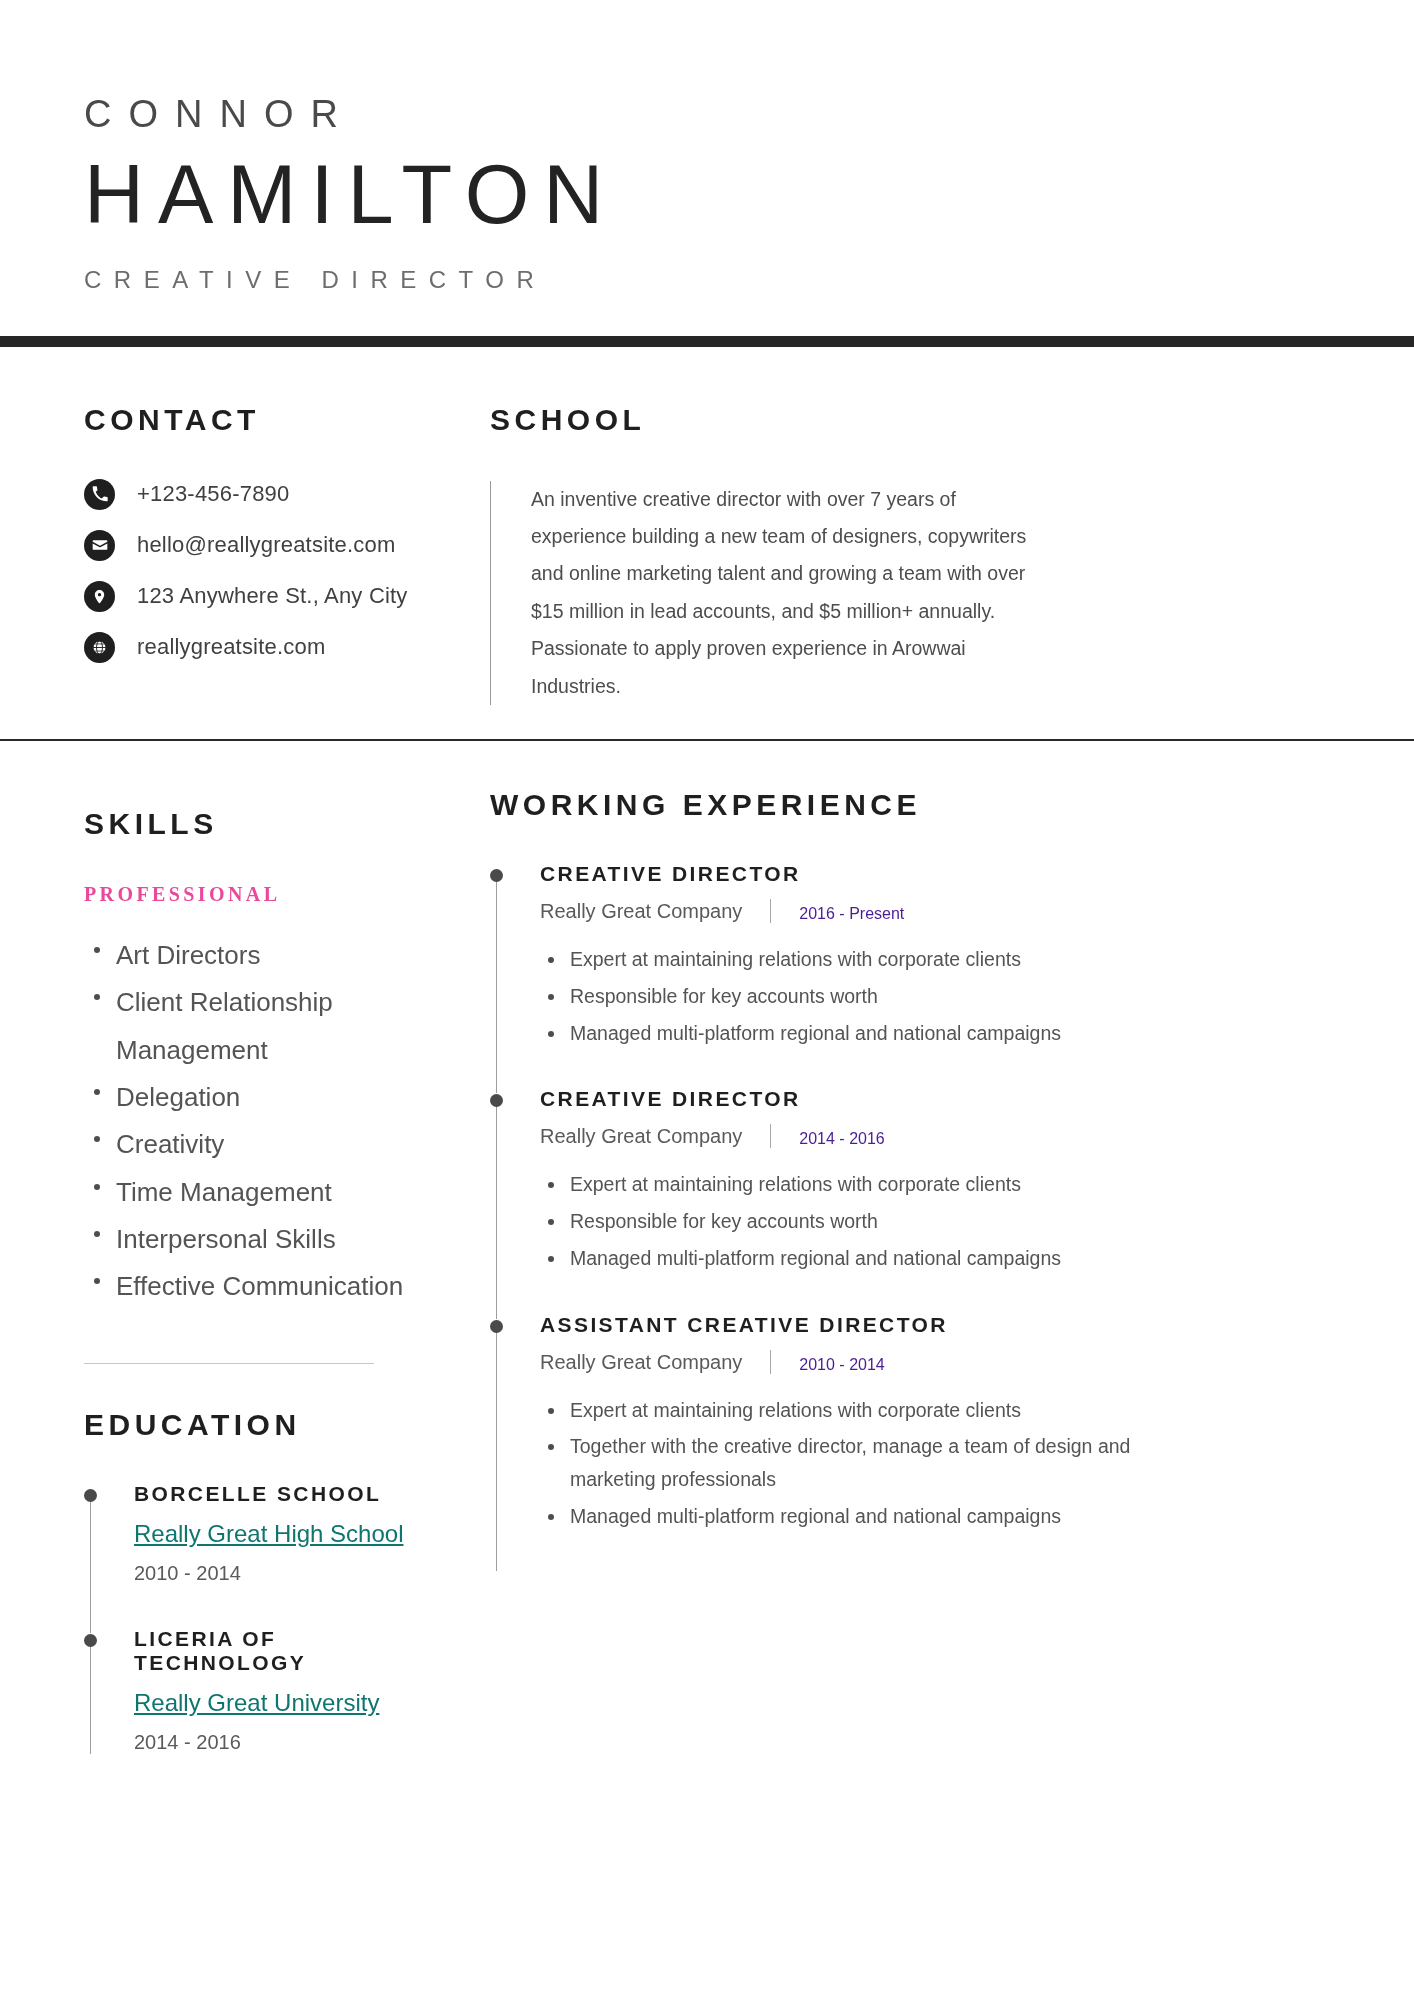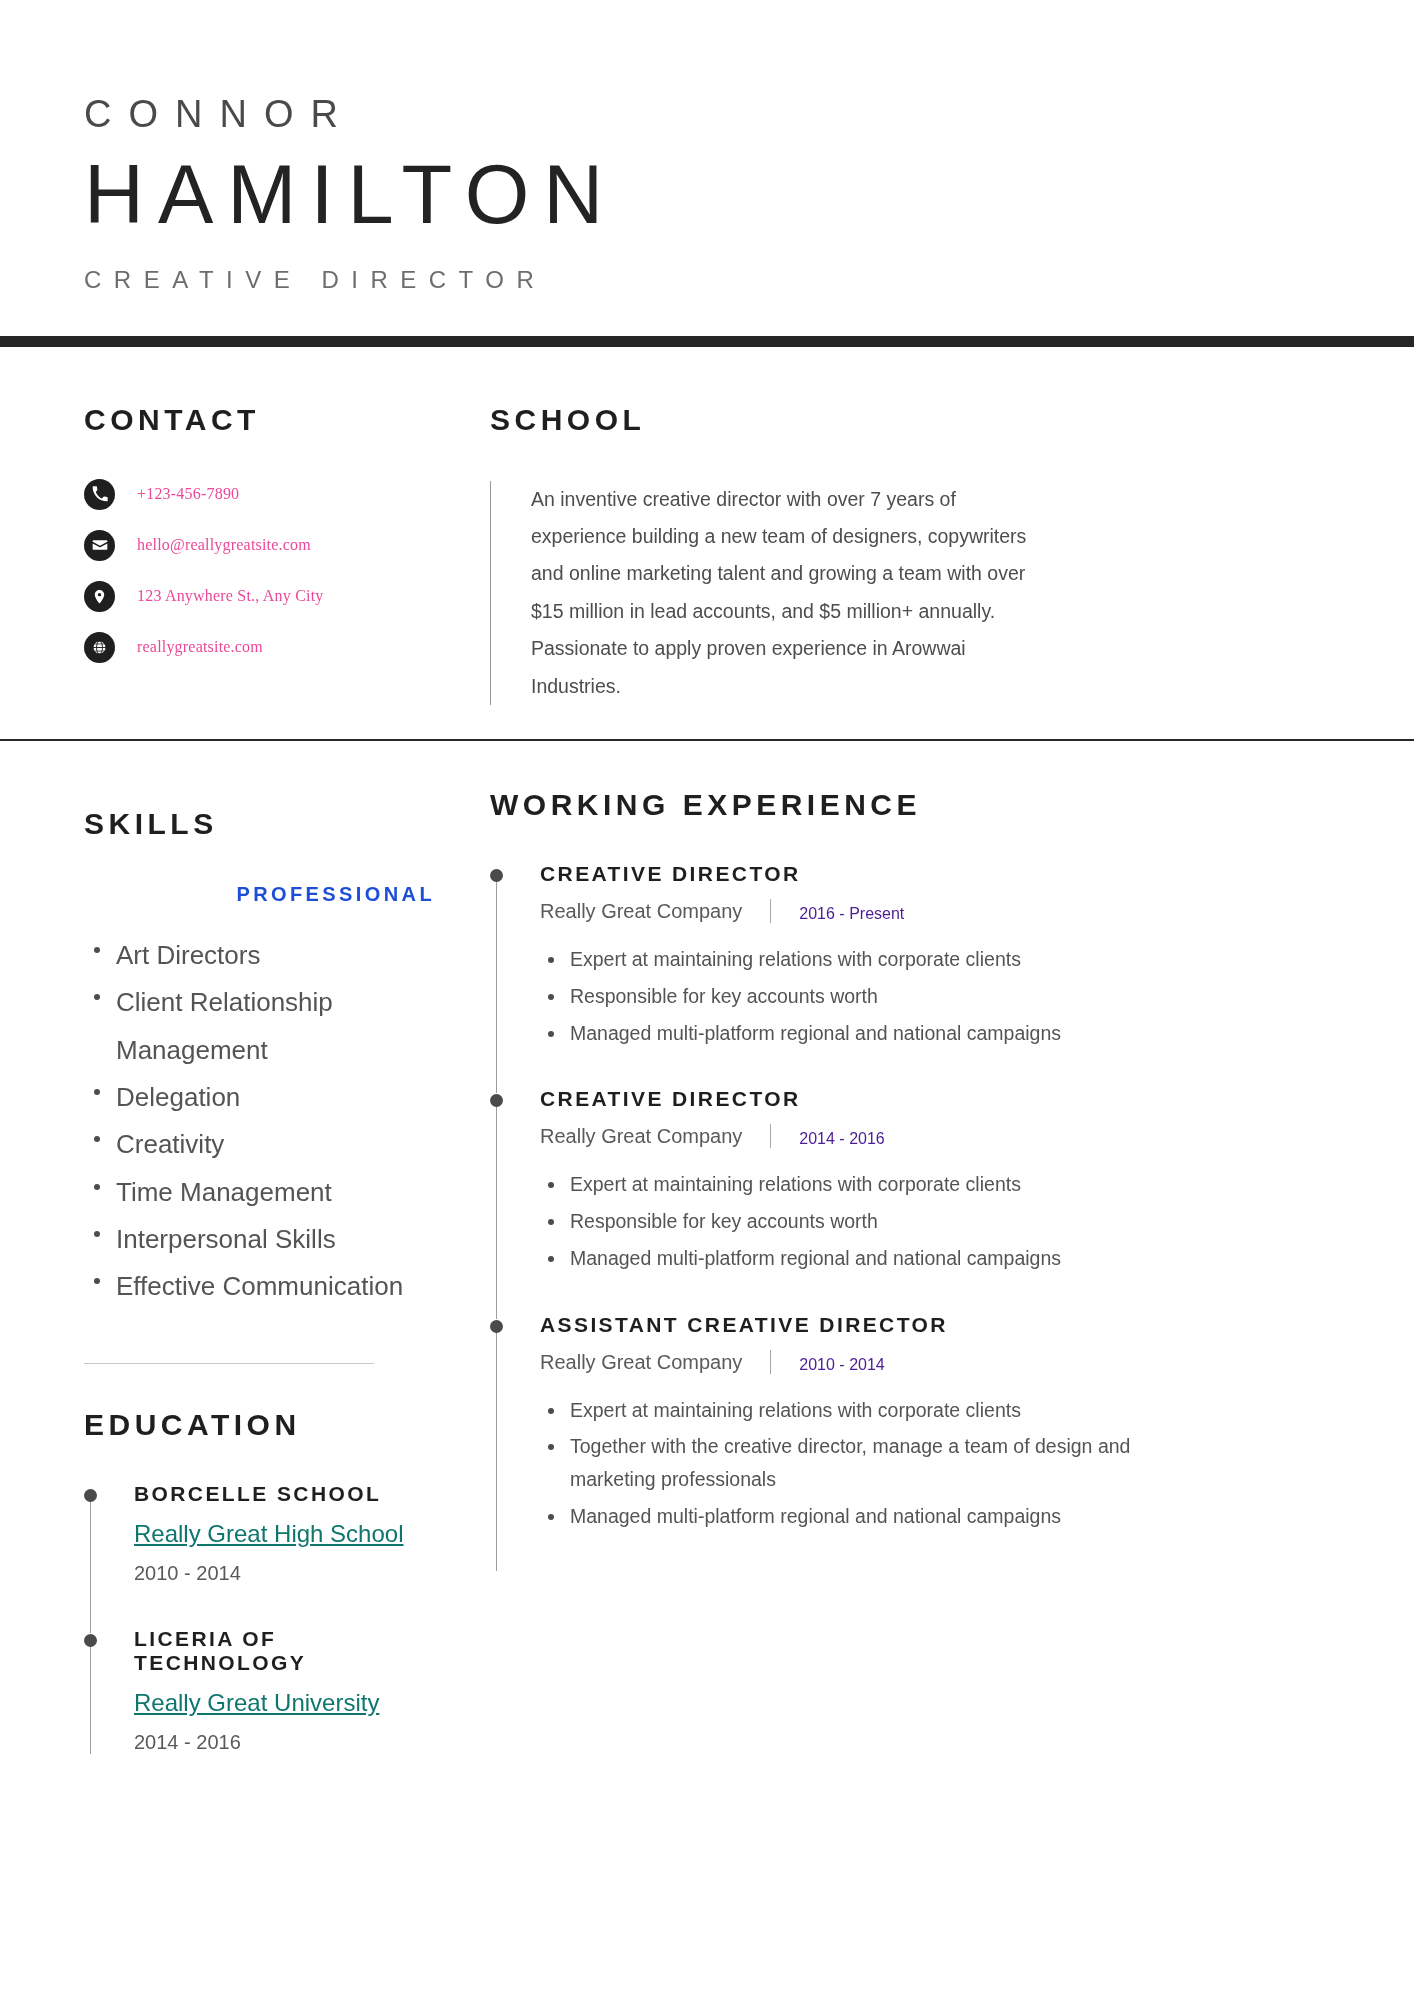--- a/index.html
+++ b/index.html
@@ -117,25 +117,25 @@
     flex: 0 0 31px;
     display: flex;
     align-items: center;
     justify-content: center;
     margin-right: 22px;
   }
 
   .c-icon svg { display: block; }
 
   .c-text {
-    font-size: 16px;
-    color: #ec4899;
+    font-size: 22px;
+    color: #404040;
     font-weight: 400;
     letter-spacing: 0.2px;
-    font-family: Liberation Serif, serif;
+    font-family: Liberation Sans, sans-serif;
   }
 
   
   .block-summary { padding-top: 56px; }
 
   .summary-body {
     margin-top: 44px;
     display: flex;
   }
 
@@ -158,24 +158,23 @@
   
   .lower-wrap { margin-top: 34px; }
 
   .block-skills { padding-top: 66px; }
   .block-work { padding-top: 47px; }
 
   .sub-title {
     font-size: 20px;
     font-weight: 700;
     letter-spacing: 3.4px;
-    color: #1d4ed8;
+    color: #ec4899;
     margin-top: 42px;
-    font-family: Liberation Sans, sans-serif;
-    text-align: right;
+    font-family: Liberation Serif, serif;
   }
 
   ul.bullets {
     list-style: none;
     margin-top: 26px;
   }
 
   ul.bullets li {
     position: relative;
     padding-left: 32px;

